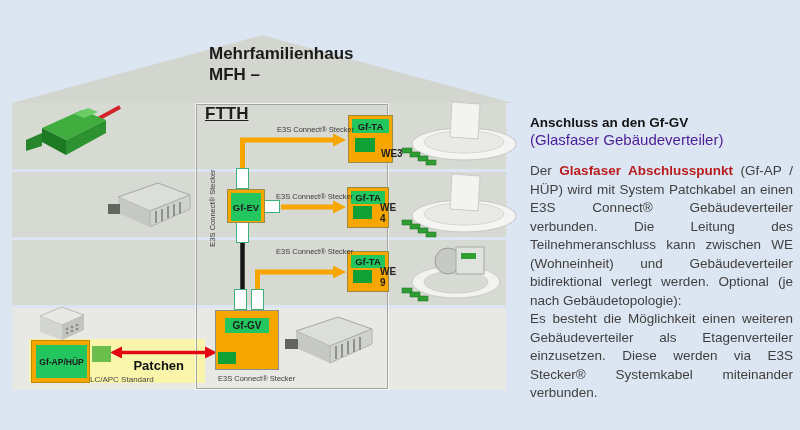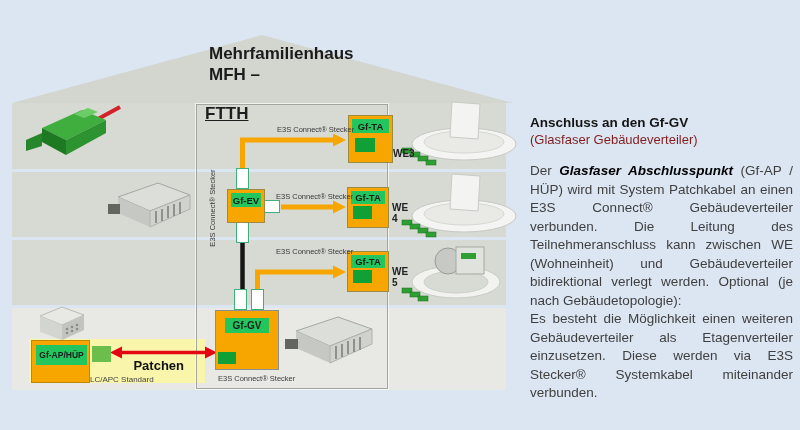--- a/index.html
+++ b/index.html
@@ -11,29 +11,29 @@
   .ftth-box{position:absolute;left:196px;top:104px;width:190px;height:283px;border:1px solid #a3a5a0;box-shadow:0 0 0 1px rgba(255,255,255,.65);}
   .house-title{position:absolute;left:209px;top:43px;font-size:17px;font-weight:700;color:#1b1b1b;line-height:21px;white-space:nowrap;}
   .ftth-label{position:absolute;left:205px;top:104px;font-size:17px;font-weight:700;color:#1e1e1e;text-decoration:underline;}
   .box-orange{position:absolute;background:#F7A600;border:1px solid #9b8b45;box-sizing:border-box;}
   .ylabel{position:absolute;background:#22c55e;display:flex;align-items:center;justify-content:center;font-weight:600;color:#1d1d1d;}
   .port{position:absolute;background:#10A035;}
   .port-light{position:absolute;background:#6CBE4C;}
   .conn{position:absolute;background:#ffffff;border:1.5px solid #3fb07b;box-sizing:border-box;}
   .stecker{position:absolute;font-size:7.5px;color:#3a3a3a;white-space:nowrap;}
   .stecker-v{position:absolute;left:168px;top:203px;width:90px;height:10px;font-size:7.5px;color:#3a3a3a;text-align:center;transform:rotate(-90deg);white-space:nowrap;}
-  .unit-label{position:absolute;left:16px;right:0;bottom:3px;text-align:right;font-size:10px;font-weight:600;color:#222;padding-left:28px;}
+  .unit-label{position:absolute;left:4px;right:0;bottom:3px;text-align:left;font-size:10px;font-weight:600;color:#222;padding-left:28px;}
   .patch-band{position:absolute;left:29px;top:339px;width:176px;height:44px;background:#f9f5ab;}
   .patch-label{position:absolute;left:104px;top:358px;width:80px;text-align:right;font-size:13px;font-weight:700;color:#111;}
   .patch-std{position:absolute;left:90px;top:375px;font-size:8px;color:#444;white-space:nowrap;}
   .sidebar{position:absolute;left:530px;top:98px;width:263px;color:#3f3f3f;margin-top:16px;}
   .sb-head{font-size:13.5px;font-weight:700;color:#141414;line-height:17px;}
-  .sb-sub{font-size:13px;color:#7f1d1d;line-height:17px;}
+  .sb-sub{font-size:15px;color:#4c1d95;line-height:17px;}
   .sb-para{margin-top:14px;font-size:13.5px;line-height:18.5px;text-align:justify;}
-  .sb-hl{color:#000000;font-weight:700;font-style:italic;}
+  .sb-hl{color:#b91c1c;font-weight:700;}
   svg{display:block;}
 </style>
 </head>
 <body>
 
 <div class="scene">
 
   <svg class="abs" style="left:8px;top:30px;" width="510" height="74">
     <polygon points="4,73 254,5 505,73" fill="#d3d5cf"></polygon>
   </svg>
@@ -141,47 +141,47 @@
     <polygon points="205,346.5 217,352.5 205,358.5" fill="#E30613"></polygon>
   </svg>
 
   <div class="conn" style="left:236px;top:168px;width:13px;height:21px;"></div>
   <div class="conn" style="left:236px;top:222px;width:13px;height:21px;"></div>
   <div class="conn" style="left:263px;top:200px;width:17px;height:13px;"></div>
   <div class="conn" style="left:234px;top:289px;width:13px;height:21px;"></div>
   <div class="conn" style="left:251px;top:289px;width:13px;height:21px;"></div>
 
   <div class="box-orange" style="left:227px;top:189px;width:38px;height:34px;">
-    <div class="ylabel" style="left:3px;top:3px;width:30px;height:14px;font-size:9.5px;">Gf-EV</div>
+    <div class="ylabel" style="left:3px;top:3px;width:30px;height:28px;font-size:9.5px;">Gf-EV</div>
   </div>
   <div class="stecker-v">E3S Connect® Stecker</div>
 
   <div class="box-orange" style="left:348px;top:115px;width:45px;height:48px;">
     <div class="ylabel" style="left:3px;top:3px;right:3px;height:14px;font-size:9.5px;">Gf-TA</div>
     <div class="port" style="left:6px;top:22px;width:20px;height:14px;"></div>
     <div class="unit-label">WE3</div>
   </div>
   <div class="box-orange" style="left:347px;top:187px;width:42px;height:41px;">
     <div class="ylabel" style="left:3px;top:3px;right:3px;height:13px;font-size:9.5px;">Gf-TA</div>
     <div class="port" style="left:5px;top:18px;width:19px;height:13px;"></div>
     <div class="unit-label">WE 4</div>
   </div>
   <div class="box-orange" style="left:347px;top:251px;width:42px;height:41px;">
     <div class="ylabel" style="left:3px;top:3px;right:3px;height:13px;font-size:9.5px;">Gf-TA</div>
     <div class="port" style="left:5px;top:18px;width:19px;height:13px;"></div>
-    <div class="unit-label">WE 5</div>
+    <div class="unit-label">WE 9</div>
   </div>
 
   <div class="box-orange" style="left:215px;top:310px;width:64px;height:60px;border-color:#8e8f8a;padding-left:19px;">
     <div class="ylabel" style="left:9px;top:7px;width:44px;height:15px;font-size:10px;">Gf-GV</div>
     <div class="port" style="left:2px;bottom:5px;width:18px;height:12px;"></div>
   </div>
 
   <div class="box-orange" style="left:31px;top:340px;width:59px;height:43px;border-color:#c08a00;">
-    <div class="ylabel" style="left:4px;top:4px;width:51px;height:20px;font-size:8.5px;">Gf-AP/HÜP</div>
+    <div class="ylabel" style="left:4px;top:4px;width:51px;height:33px;font-size:8.5px;">Gf-AP/HÜP</div>
   </div>
   <div class="port-light" style="left:92px;top:346px;width:19px;height:16px;"></div>
   <div class="patch-label">Patchen</div>
   <div class="patch-std">LC/APC Standard</div>
 
   <div class="stecker" style="left:277px;top:125px;">E3S Connect® Stecker</div>
   <div class="stecker" style="left:276px;top:192px;">E3S Connect® Stecker</div>
   <div class="stecker" style="left:276px;top:247px;">E3S Connect® Stecker</div>
   <div class="stecker" style="left:218px;top:374px;">E3S Connect® Stecker</div>
 

